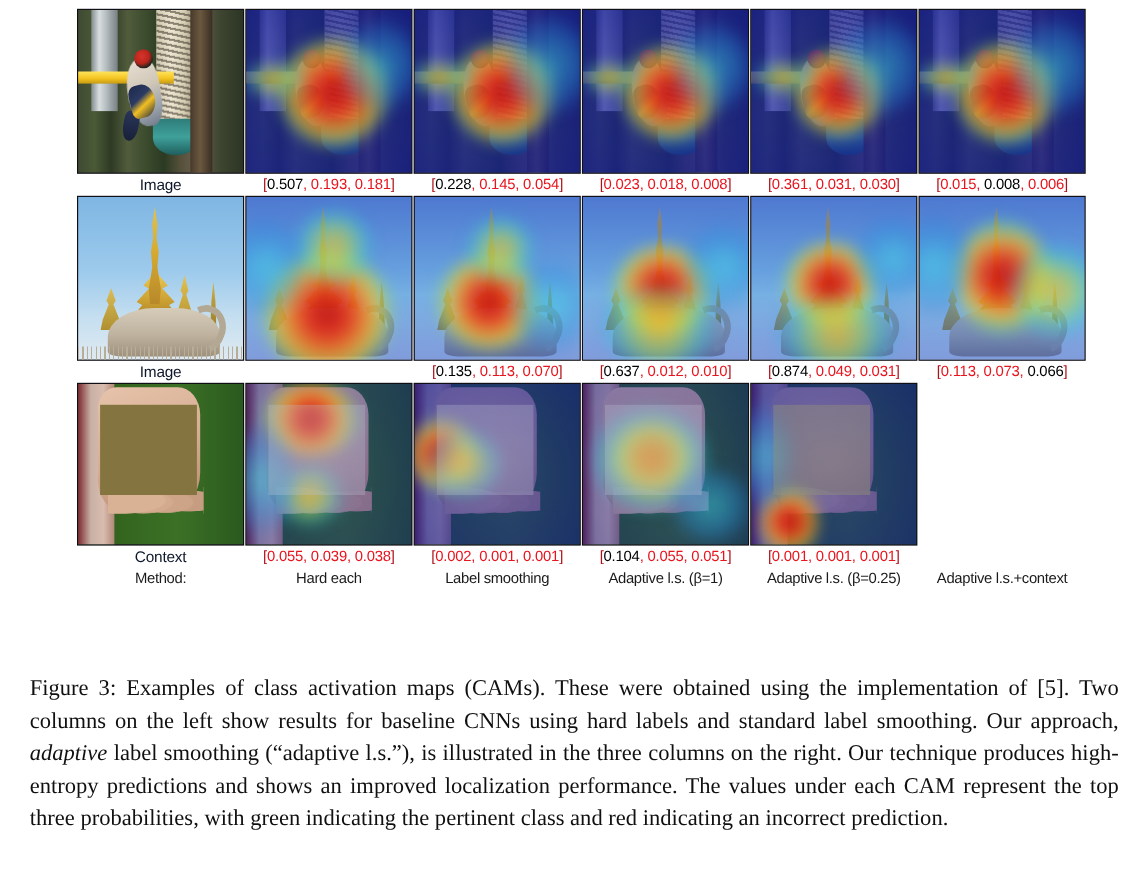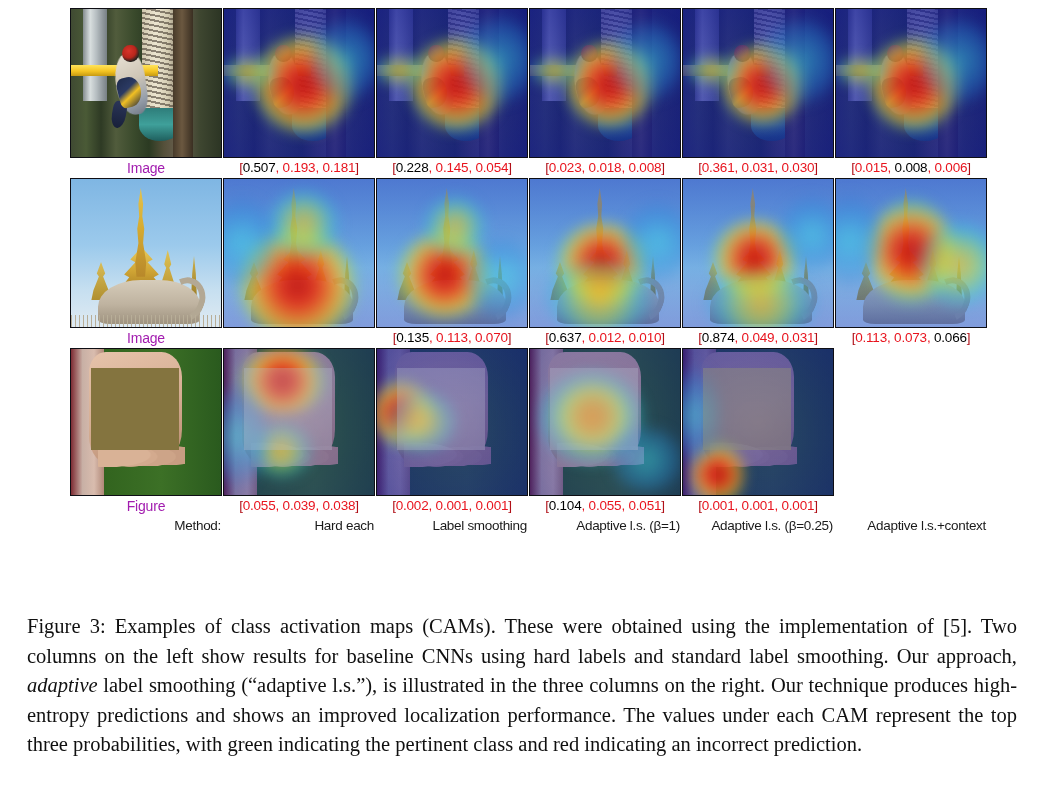--- a/index.html
+++ b/index.html
@@ -48,35 +48,35 @@
   .panel.r3 { height: 146px; }
 
   .caption-line {
     height: 22px;
     line-height: 22px;
     font-size: 13.5px;
     text-align: center;
     white-space: nowrap;
     letter-spacing: -0.2px;
   }
-  .caption-line.plain { color: #a21caf; font-size: 14px; }
+  .caption-line.plain { color: #0f172a; font-size: 14px; }
 
   .val-red   { color: #e8141e; }
   .val-green { color: #000000; }
   .val-brk   { color: #b01018; }
 
   .method-row {
     display: flex;
     flex-direction: row;
     gap: 3px;
     margin-top: 1px;
   }
   .method-cell {
     width: 150px;
-    text-align: right;
+    text-align: center;
     font-size: 13.5px;
     color: #1a1a1a;
     white-space: nowrap;
     letter-spacing: -0.3px;
   }
 
   
   #figure-caption {
     position: absolute;
     left: 27px;
@@ -505,21 +505,21 @@
   <div class="fig-row">
 
     <div class="fig-cell">
       <div class="panel r3">
         <div class="layer hand-base"></div>
         <div class="hand-arm"></div>
         <div class="hand-palm"></div>
         <div class="hand-fingers"></div>
         <div class="occluder"></div>
       </div>
-      <div class="caption-line plain">Figure</div>
+      <div class="caption-line plain">Context</div>
     </div>
 
 
     <div class="fig-cell">
       <div class="panel r3">
         <div class="layer hand-base"></div>
         <div class="hand-arm"></div>
         <div class="hand-palm"></div>
         <div class="hand-fingers"></div>
         <div class="layer cam-cold" style="opacity:.55"></div>

